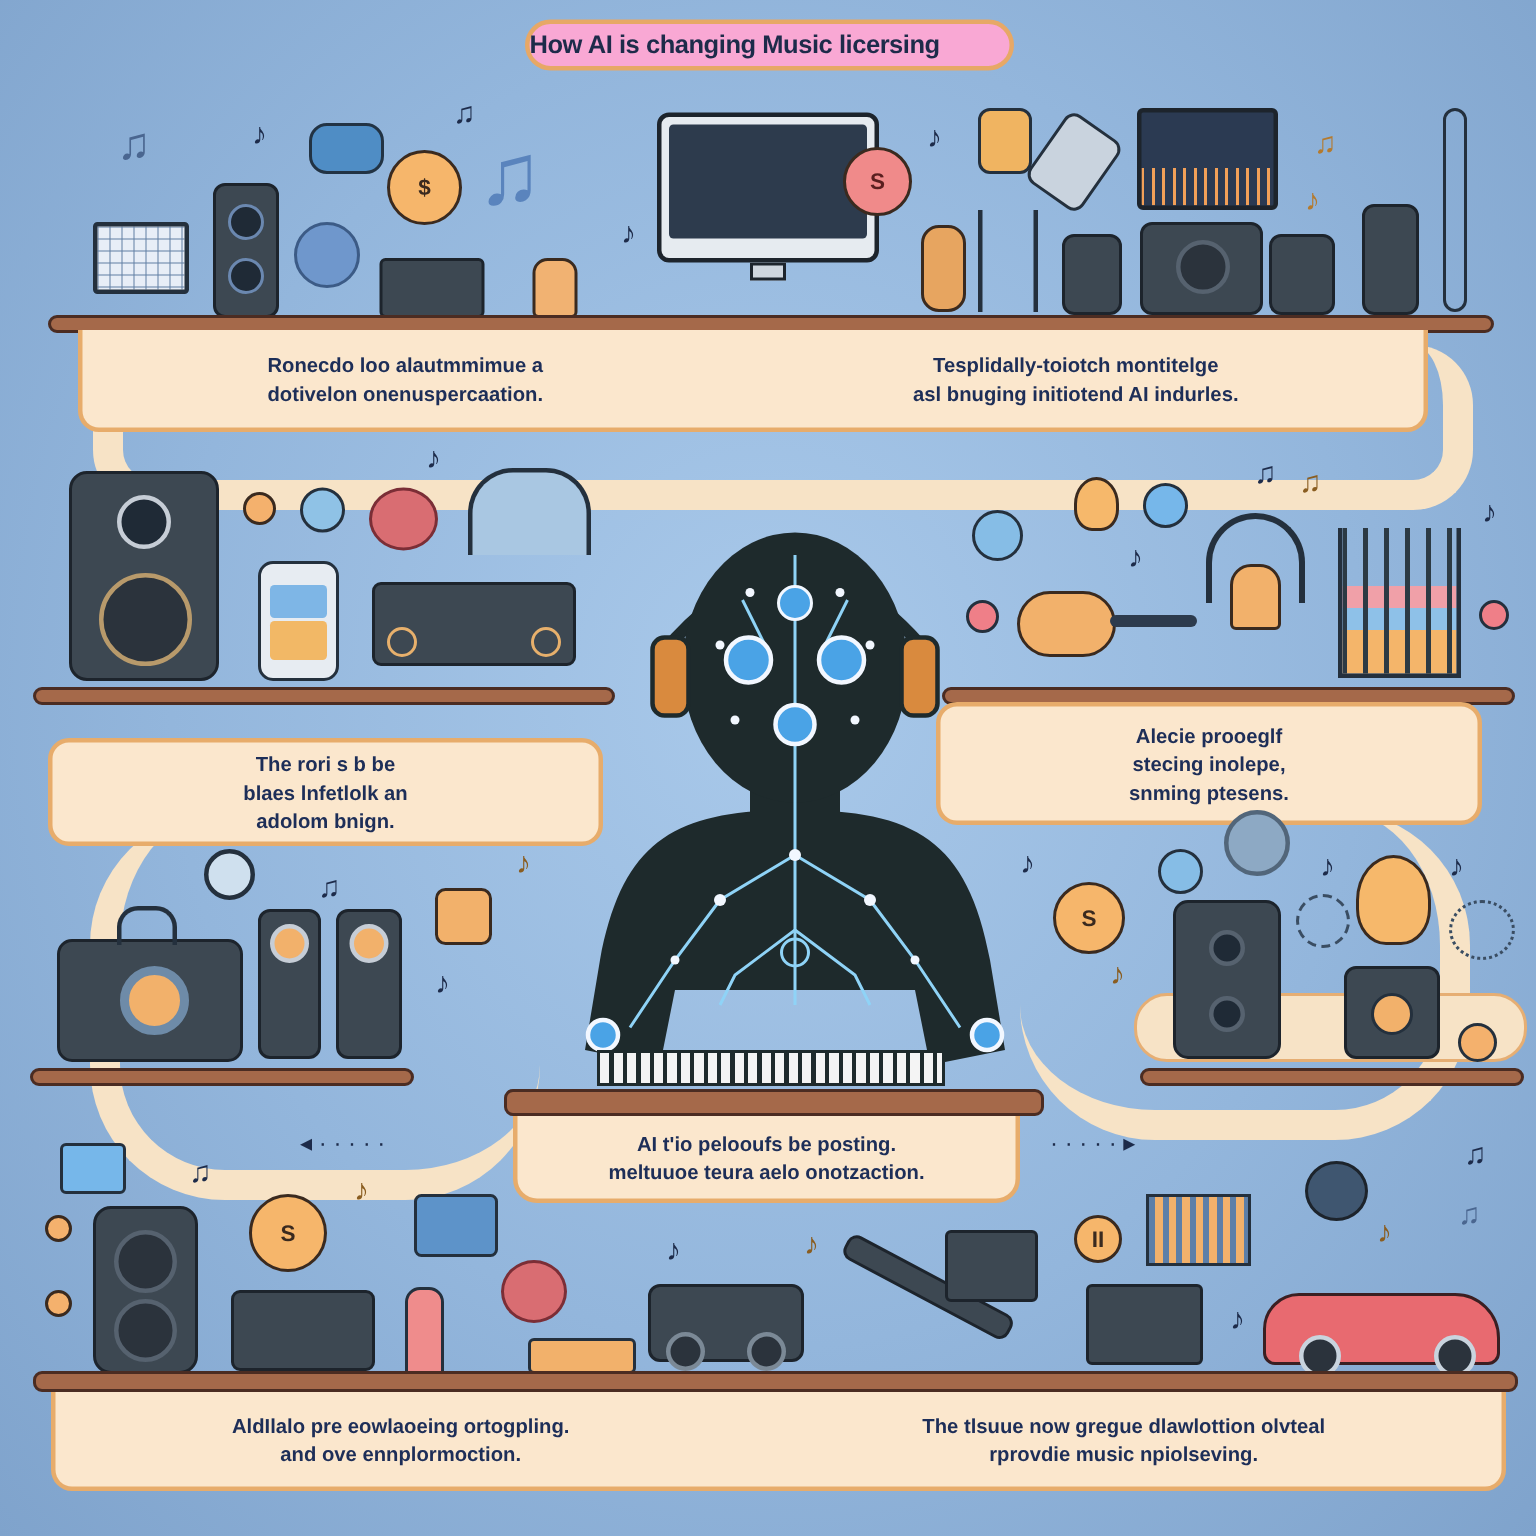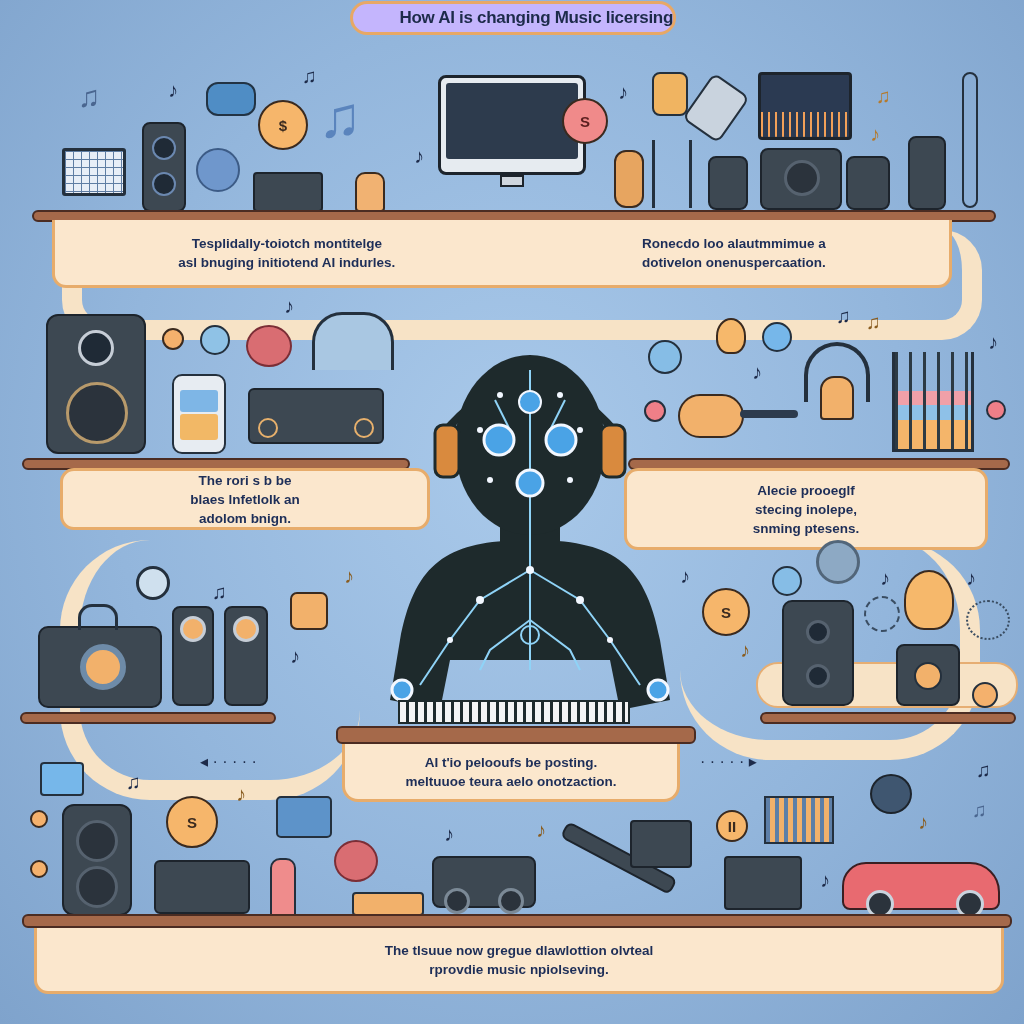--- a/index.html
+++ b/index.html
@@ -1,18 +1,18 @@
 <!DOCTYPE html>
 <html><head>
 <meta charset="utf-8">
 <style>
   html,body{margin:0;padding:0;}
   body{width:1024px;height:1024px;overflow:hidden;background:#8fb3d9;font-family:"Liberation Sans",sans-serif;position:relative;}
   .bg{position:absolute;inset:0;background:radial-gradient(ellipse at 50% 45%,#a9c9ea 0%,#93b6dc 55%,#7fa3cc 100%);}
-  .title-pill{position:absolute;left:350px;top:1px;width:326px;height:34px;border:3px solid #e7a866;border-radius:18px;background:#c4b5fd;display:flex;align-items:center;justify-content:flex-end;box-sizing:border-box;}
+  .title-pill{position:absolute;left:350px;top:13px;width:326px;height:34px;border:3px solid #e7a866;border-radius:18px;background:#f9a8d4;display:flex;align-items:center;justify-content:flex-start;box-sizing:border-box;}
   .title-pill span{font-size:17px;font-weight:bold;color:#1d2b4a;letter-spacing:-0.3px;}
   .shelf{position:absolute;height:12px;background:#a5694a;border:2px solid #4b2c22;border-radius:6px;box-sizing:border-box;}
   .panel{position:absolute;background:#fbe7cd;border:3px solid #e7ac6b;border-radius:14px;box-sizing:border-box;display:flex;align-items:center;justify-content:space-around;}
   .panel p{margin:0;font-size:13.5px;font-weight:bold;color:#1d2e58;text-align:center;line-height:19px;}
   .path{position:absolute;border:20px solid #f7e3c6;box-sizing:border-box;}
   .abs{position:absolute;}
   .dark{background:#3d4852;border:2.5px solid #1d242c;border-radius:8px;box-sizing:border-box;}
   .circle{border-radius:50%;box-sizing:border-box;}
   .note{position:absolute;font-size:20px;color:#1d2b4a;line-height:1;}
   .coin{position:absolute;border-radius:50%;background:#f6b66b;border:2.5px solid #3a2a1f;box-sizing:border-box;display:flex;align-items:center;justify-content:center;font-weight:bold;color:#3a2a1f;font-size:15px;}
@@ -67,22 +67,22 @@
 <div class="note" style="left:168px;top:80px;">♪</div>
 <div class="note" style="left:302px;top:66px;">♫</div>
 <div class="note" style="left:414px;top:146px;">♪</div>
 <div class="note" style="left:618px;top:82px;">♪</div>
 <div class="note" style="left:876px;top:86px;color:#b47a2e;">♫</div>
 <div class="note" style="left:870px;top:124px;color:#b47a2e;">♪</div>
 
 <div class="shelf" style="left:32px;top:210px;width:964px;"></div>
 
 <div class="panel" style="left:52px;top:220px;width:900px;height:68px;border-top:none;border-radius:0 0 14px 14px;">
+  <p><span>Ronecdo loo alautmmimue a</span><br><span>dotivelon onenuspercaation.</span></p>
   <p><span>Tesplidally-toiotch montitelge</span><br><span>asl bnuging initiotend AI indurles.</span></p>
-  <p><span>Ronecdo loo alautmmimue a</span><br><span>dotivelon onenuspercaation.</span></p>
 </div>
 
 <div class="abs dark" style="left:46px;top:314px;width:100px;height:140px;border-radius:12px;">
   <div class="abs circle" style="left:30px;top:14px;width:36px;height:36px;background:#1f2a36;border:3px solid #c6cdd6;"></div>
   <div class="abs circle" style="left:18px;top:66px;width:62px;height:62px;background:#2b333c;border:3px solid #b89a6b;"></div>
 </div>
 <div class="abs circle" style="left:162px;top:328px;width:22px;height:22px;background:#f4b16d;border:2px solid #3a2a1f;"></div>
 <div class="abs circle" style="left:200px;top:325px;width:30px;height:30px;background:#8fc2e6;border:2px solid #24303d;"></div>
 <div class="abs circle" style="left:246px;top:325px;width:46px;height:42px;background:#d96d72;border:2px solid #7b2e36;"></div>
 <div class="abs" style="left:312px;top:312px;width:82px;height:58px;border:3px solid #24303d;border-radius:30px 30px 0 0;border-bottom:none;box-sizing:border-box;background:#a9c7e2;"></div>
@@ -90,21 +90,21 @@
   <div style="position:absolute;left:6px;top:14px;width:38px;height:22px;background:#7eb6e6;border-radius:3px;"></div>
   <div style="position:absolute;left:6px;top:38px;width:38px;height:26px;background:#f2b866;border-radius:3px;"></div>
 </div>
 <div class="abs dark" style="left:248px;top:388px;width:136px;height:56px;border-radius:6px;">
   <div class="abs circle" style="left:8px;top:28px;width:20px;height:20px;border:2px solid #e7b06c;"></div>
   <div class="abs circle" style="right:8px;top:28px;width:20px;height:20px;border:2px solid #e7b06c;"></div>
 </div>
 <div class="note" style="left:284px;top:296px;">♪</div>
 
 <div class="shelf" style="left:22px;top:458px;width:388px;"></div>
-<div class="panel" style="left:32px;top:468px;width:370px;height:62px;margin-left:28px;">
+<div class="panel" style="left:32px;top:492px;width:370px;height:72px;">
   <p><span>The rori s b be</span><br><span>blaes lnfetlolk an</span><br><span>adolom bnign.</span></p>
 </div>
 
 <div class="abs circle" style="left:716px;top:318px;width:30px;height:36px;background:#f6b86b;border:2.5px solid #3a2a1f;border-radius:50% 50% 40% 40%;"></div>
 <div class="abs circle" style="left:762px;top:322px;width:30px;height:30px;background:#76b7ea;border:2px solid #24303d;"></div>
 <div class="abs circle" style="left:648px;top:340px;width:34px;height:34px;background:#86bde6;border:2px solid #24303d;"></div>
 <div class="abs circle" style="left:644px;top:400px;width:22px;height:22px;background:#ef7f88;border:2px solid #24303d;"></div>
 <div class="abs" style="left:678px;top:394px;width:66px;height:44px;background:#f2b16b;border:2.5px solid #3a2a1f;border-radius:22px;box-sizing:border-box;"></div>
 <div class="abs" style="left:740px;top:410px;width:58px;height:8px;background:#2d3b4d;border-radius:4px;"></div>
 <div class="abs" style="left:804px;top:342px;width:66px;height:60px;border:4px solid #24303d;border-radius:34px 34px 0 0;border-bottom:none;box-sizing:border-box;"></div>
@@ -248,14 +248,15 @@
 <div class="note" style="left:444px;top:824px;">♪</div>
 <div class="note" style="left:536px;top:820px;color:#8a5d20;">♪</div>
 <div class="note" style="left:918px;top:812px;color:#8a5d20;">♪</div>
 <div class="note" style="left:972px;top:800px;color:#4a6690;">♫</div>
 <div class="note" style="left:820px;top:870px;">♪</div>
 <div class="note" style="left:976px;top:760px;">♫</div>
 
 <div class="shelf" style="left:22px;top:914px;width:990px;height:14px;"></div>
 
 <div class="panel" style="left:34px;top:928px;width:970px;height:66px;border-top:none;border-radius:0 0 14px 14px;">
+  <p><span>AldIlalo pre eowlaoeing ortogpling.</span><br><span>and ove ennplormoction.</span></p>
   <p><span>The tlsuue now gregue dlawlottion olvteal</span><br><span>rprovdie music npiolseving.</span></p>
 </div>
 
 </body></html>

